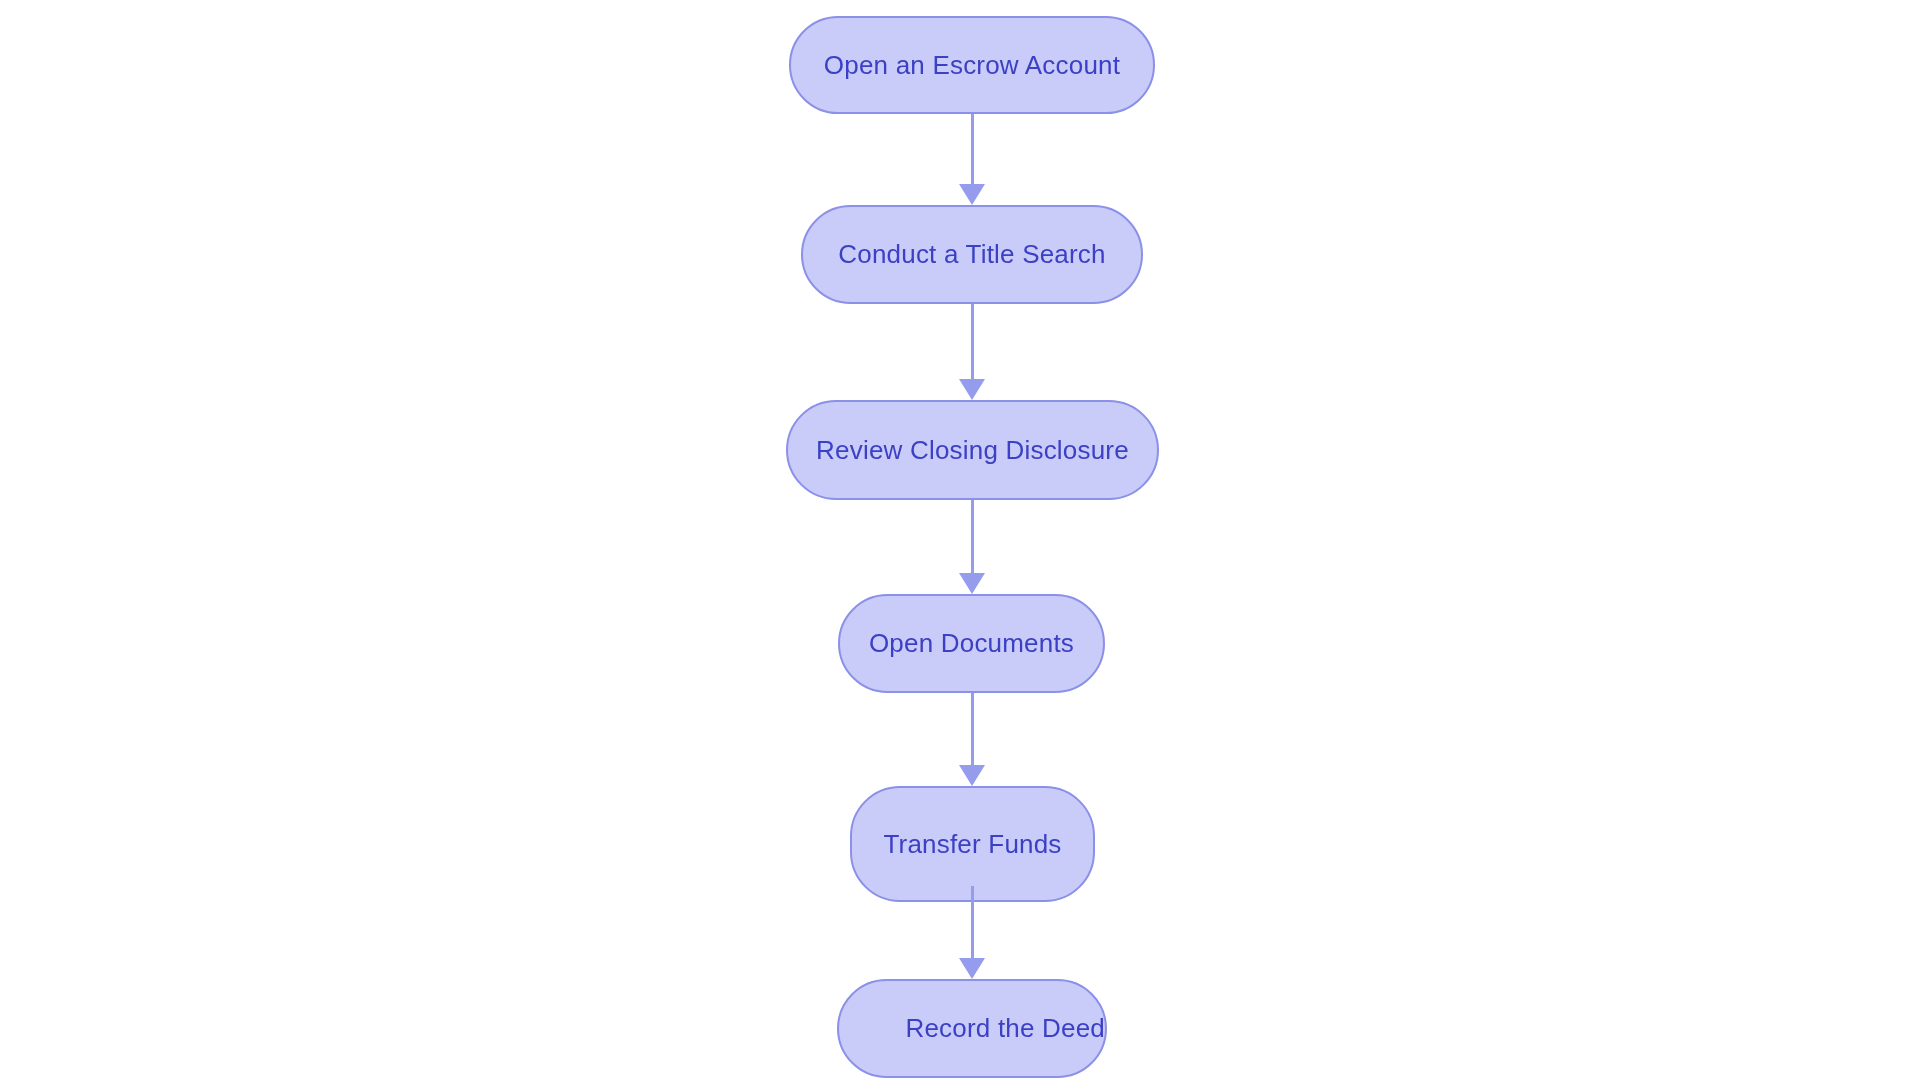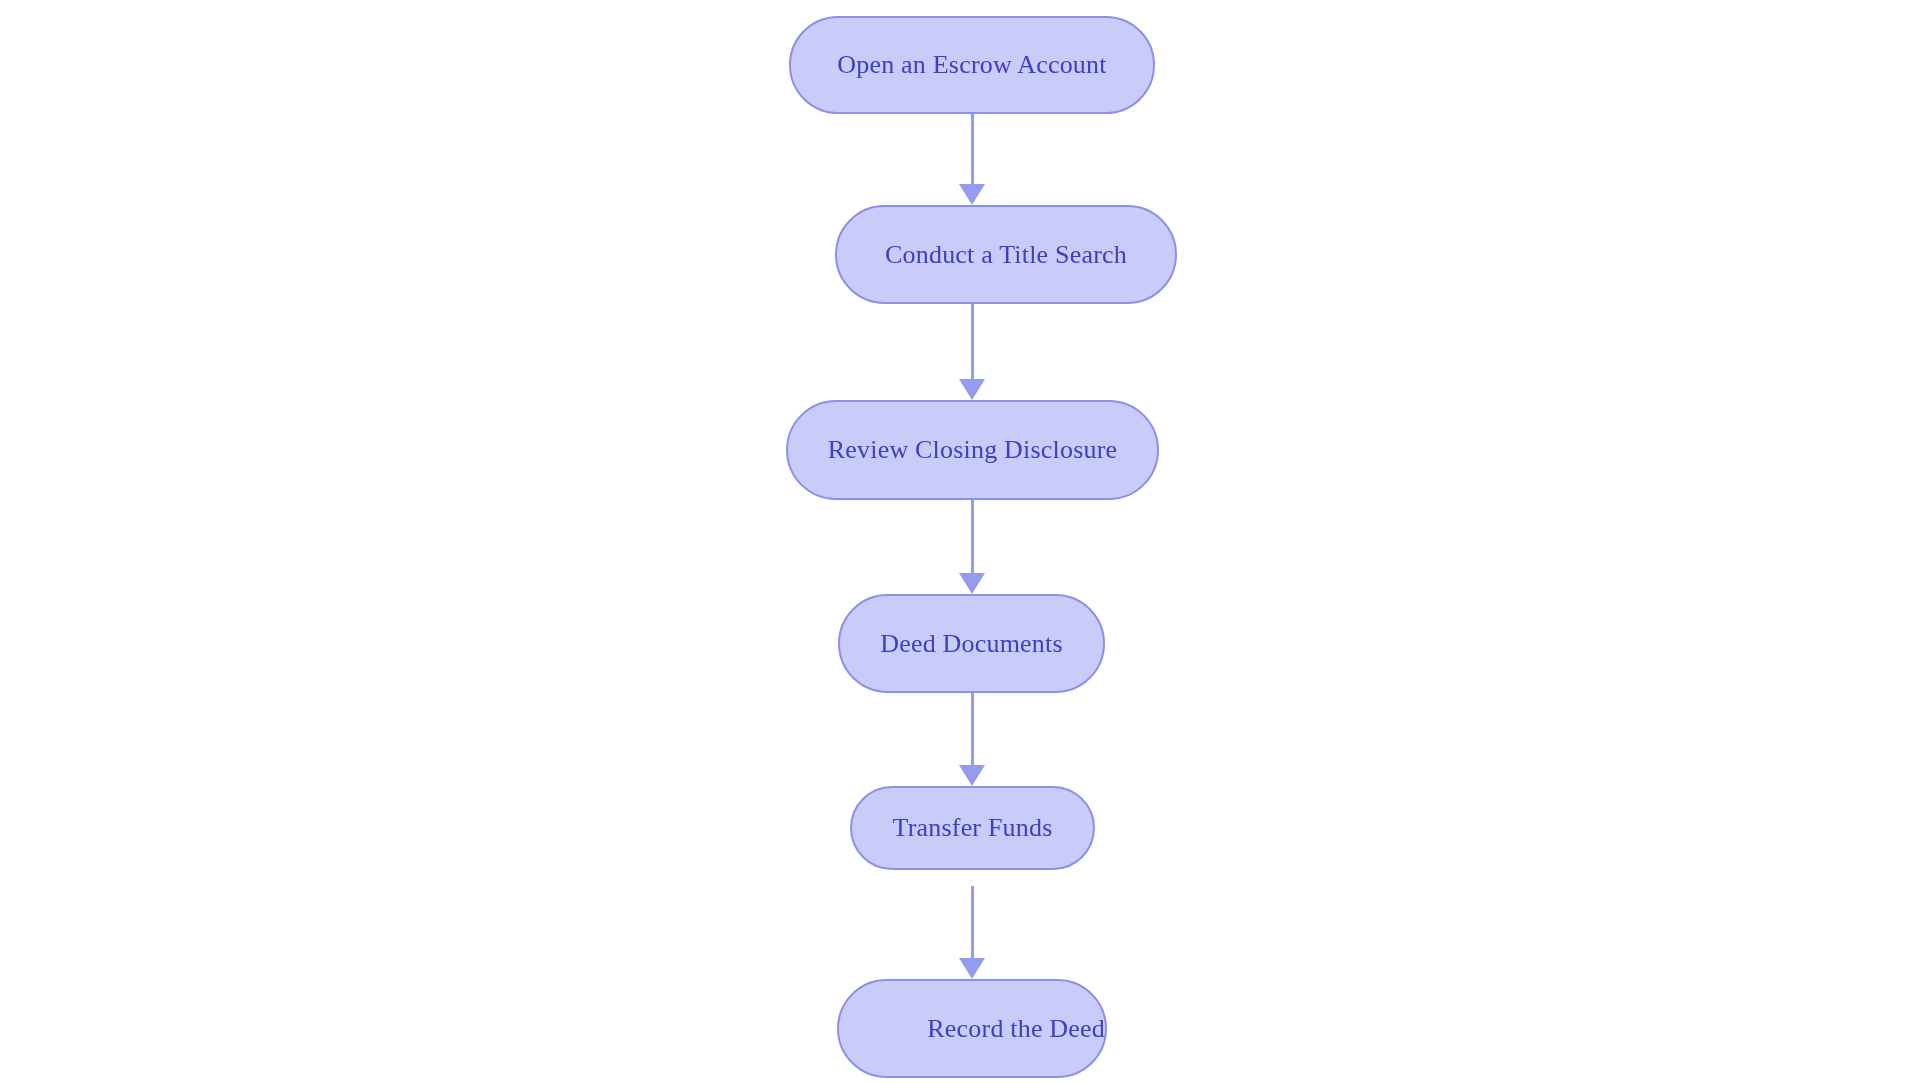--- a/index.html
+++ b/index.html
@@ -21,27 +21,26 @@
     border: 2px solid var(--node-border, #8b90e8);
     border-radius: 50px;
     color: var(--node-text, #3b40c4);
     font-size: 26px;
     letter-spacing: 0.2px;
     display: flex;
     align-items: center;
     justify-content: center;
     text-align: center;
     white-space: nowrap;
-    font-family: Liberation Serif, serif;
   }
   .n1 { left: 789px; top: 16px;  width: 366px; height: 98px; }
-  .n2 { left: 835px; top: 205px; width: 342px; height: 99px; }
+  .n2 { left: 801px; top: 205px; width: 342px; height: 99px; }
   .n3 { left: 786px; top: 400px; width: 373px; height: 100px; text-align: center; }
   .n4 { left: 838px; top: 594px; width: 267px; height: 99px; }
-  .n5 { left: 850px; top: 786px; width: 245px; height: 84px; }
+  .n5 { left: 850px; top: 786px; width: 245px; height: 116px; }
   .n6 { left: 837px; top: 979px; width: 270px; height: 99px; justify-content: flex-end; }
 
   .flow-arrow {
     position: absolute;
     width: 26px;
     display: flex;
     flex-direction: column;
     align-items: center;
   }
   .flow-arrow .shaft {
@@ -86,21 +85,21 @@
 <div class="flow-node n3">
   <span>Review Closing Disclosure</span>
 </div>
 
 <div class="flow-arrow a3">
   <div class="shaft"></div>
   <div class="head"></div>
 </div>
 
 <div class="flow-node n4">
-  <span>Deed Documents</span>
+  <span>Open Documents</span>
 </div>
 
 <div class="flow-arrow a4">
   <div class="shaft"></div>
   <div class="head"></div>
 </div>
 
 <div class="flow-node n5">
   <span>Transfer Funds</span>
 </div>

